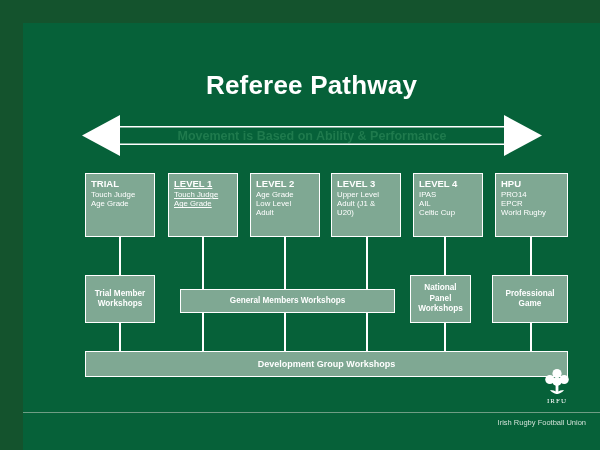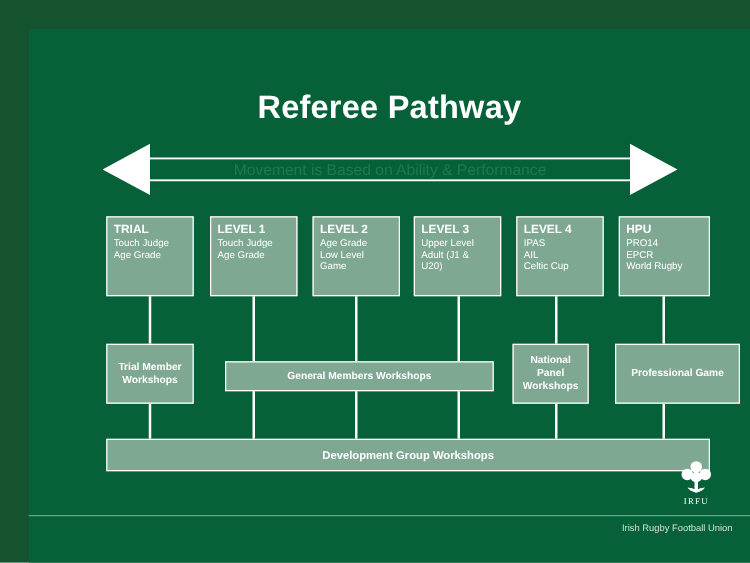--- a/index.html
+++ b/index.html
@@ -62,21 +62,21 @@
     position: absolute;
     left: 0;
     top: 0;
     width: 460px;
     height: 45px;
     display: flex;
     align-items: center;
     justify-content: center;
     color: #1f7a4d;
     font-size: 12.5px;
-    font-weight: normal;
+    font-weight: bold;
     text-align: center;
   }
 
   
   .node {
     position: absolute;
     background: #7FA893;
     border: 1.5px solid #ffffff;
     box-sizing: border-box;
     color: #ffffff;
@@ -134,21 +134,21 @@
   }
   #national-ws {
     left: 387px;
     top: 252px;
     width: 61px;
     height: 48px;
   }
   #pro-game {
     left: 469px;
     top: 252px;
-    width: 100px;
+    width: 76px;
     height: 48px;
   }
   #dev-ws {
     left: 62px;
     top: 328px;
     width: 483px;
     height: 26px;
     font-size: 9px;
   }
 
@@ -206,31 +206,31 @@
       </svg>
       <div id="arrow-text">Movement is Based on Ability &amp; Performance</div>
     </div>
 
     <div class="node level-box" style="left:62px;">
       <div class="level-title">TRIAL</div>
       <div class="level-sub">Touch Judge</div>
       <div class="level-sub">Age Grade</div>
     </div>
 
-    <div class="node level-box" style="left:145px;">
+    <div class="node level-box" style="left:145px;text-decoration:underline;">
       <div class="level-title">LEVEL 1</div>
       <div class="level-sub">Touch Judge</div>
       <div class="level-sub">Age Grade</div>
     </div>
 
     <div class="node level-box" style="left:227px;">
       <div class="level-title">LEVEL 2</div>
       <div class="level-sub">Age Grade</div>
       <div class="level-sub">Low Level</div>
-      <div class="level-sub">Game</div>
+      <div class="level-sub">Adult</div>
     </div>
 
     <div class="node level-box" style="left:308px;">
       <div class="level-title">LEVEL 3</div>
       <div class="level-sub">Upper Level</div>
       <div class="level-sub">Adult (J1 &amp;</div>
       <div class="level-sub">U20)</div>
     </div>
 
     <div class="node level-box" style="left:390px;">

